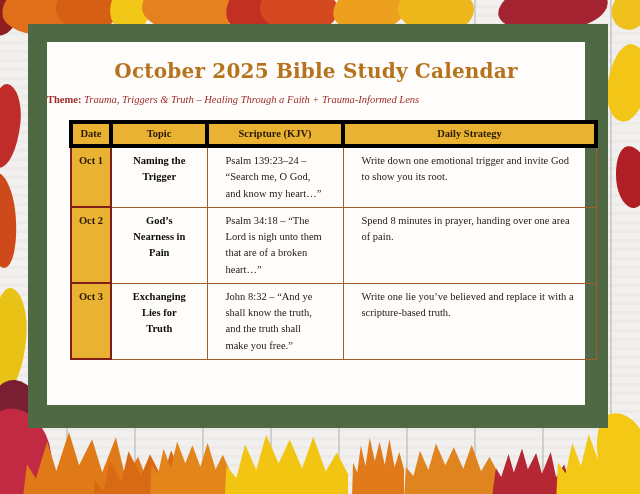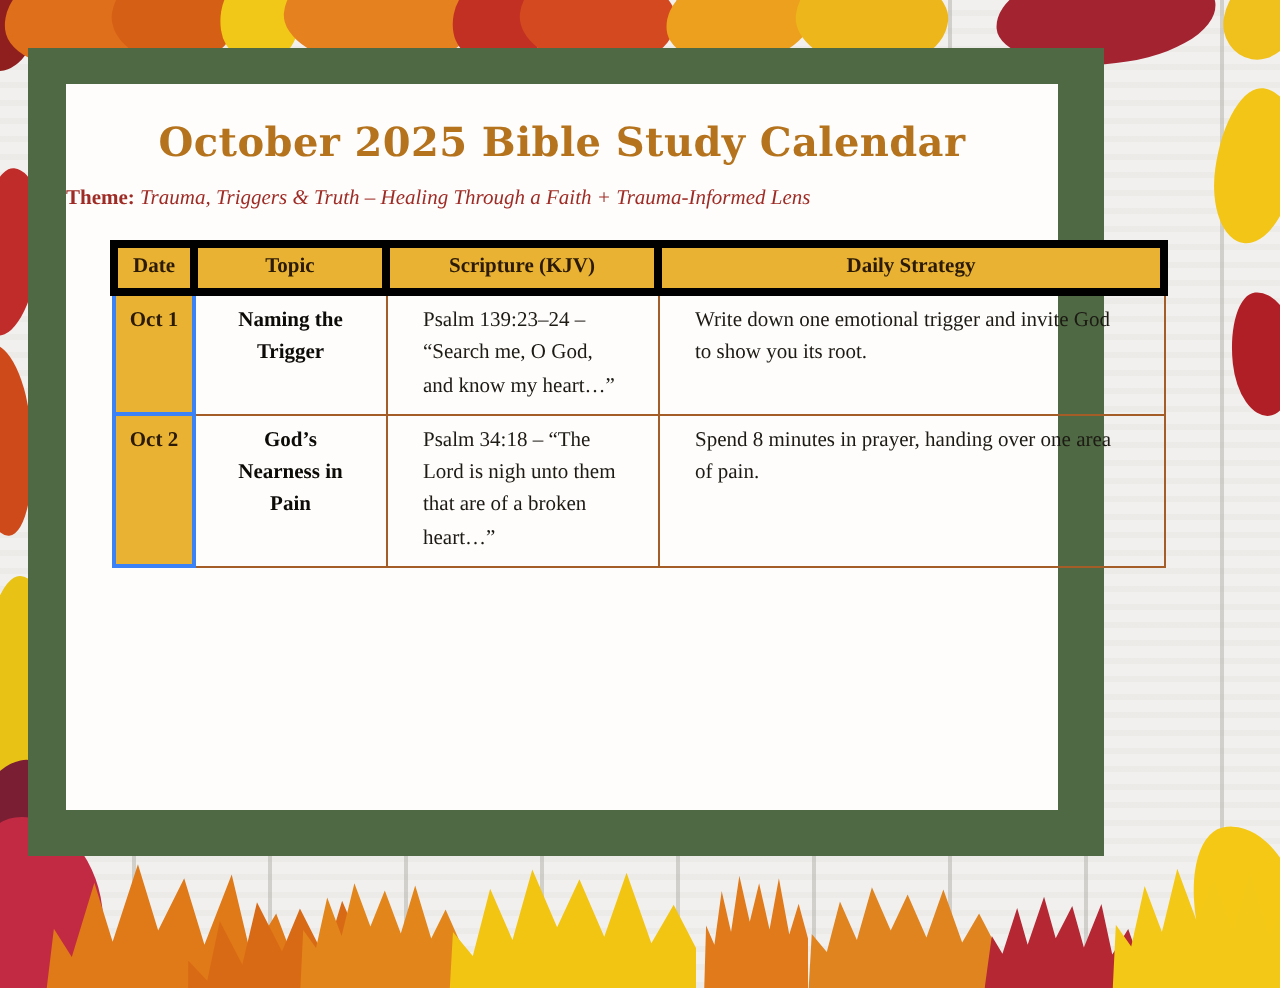--- a/index.html
+++ b/index.html
@@ -44,35 +44,35 @@
   .l19{left:-18px;top:408px;width:70px;height:110px;background:#c22a44;transform:rotate(-7deg);}
   .l20{left:24px;top:428px;width:124px;height:90px;background:#e07917;transform:rotate(4deg);}
   .l21{left:92px;top:446px;width:112px;height:70px;background:#d96a15;transform:rotate(-3deg);}
   .l22{left:150px;top:438px;width:80px;height:60px;background:#e2861c;}
   .l23{left:224px;top:430px;width:124px;height:80px;background:#f2c513;}
   .l24{left:352px;top:434px;width:52px;height:64px;background:#e07a1a;}
   .l25{left:404px;top:440px;width:94px;height:60px;background:#e08420;}
   .l26{left:494px;top:446px;width:76px;height:56px;background:#b52733;transform:rotate(5deg);}
   .l27{left:556px;top:430px;width:96px;height:72px;background:#f4c816;}
   
-  .frame{position:absolute;left:14px;top:24px;width:538px;height:404px;background:#4e6943;}
+  .frame{position:absolute;left:28px;top:24px;width:580px;height:404px;background:#4e6943;}
   .panel{position:absolute;left:19px;top:18px;right:23px;bottom:23px;background:#fefdfb;}
   .title{margin:17px 0 0;text-align:center;font-family:"DejaVu Serif",serif;
     font-weight:bold;font-size:20px;color:#b5731d;letter-spacing:.2px;}
   .theme{margin:11px 0 0;text-align:left;font-size:10.5px;color:#9e2b25;font-style:italic;}
   .theme b{font-style:normal;}
   
   table{border-collapse:collapse;margin:15px 0 0 22px;table-layout:fixed;width:525px;
     font-size:10.5px;color:#1d1a14;}
   col.c-date{width:40px;} col.c-topic{width:96px;} col.c-scr{width:136px;} col.c-str{width:253px;}
   th{background:#e9b233;color:#2b1b06;font-weight:bold;padding:4px 2px 5px;
     border:4px solid #000000;text-align:center;}
   td{vertical-align:top;padding:5px 18px;line-height:1.55;border:1px solid #a55d28;}
   td.date{background:#e9b233;color:#2b1b06;font-weight:bold;text-align:center;
-    border:2px solid #3b82f6;padding:5px 2px;}
+    border:2px solid #7f1d1d;padding:5px 2px;}
   td.topic{font-weight:bold;text-align:center;color:#0d0b08;}
   tr.r1 td{height:38px;} tr.r2 td{height:48px;} tr.r3 td{height:50px;} tr.r4 td{height:46px;}
 </style>
 </head>
 <body>
 
 <div class="canvas">
   <div class="wood"></div>
 
   <div class="leaf l1"></div>
@@ -131,18 +131,24 @@
             <td class="topic">Naming the Trigger</td>
             <td>Psalm 139:23–24 – “Search me, O God, and know my heart…”</td>
             <td>Write down one emotional trigger and invite God to show you its root.</td>
           </tr>
           <tr class="r2">
             <td class="date">Oct 2</td>
             <td class="topic">God’s Nearness in Pain</td>
             <td>Psalm 34:18 – “The Lord is nigh unto them that are of a broken heart…”</td>
             <td>Spend 8 minutes in prayer, handing over one area of pain.</td>
           </tr>
+          <tr class="r3">
+            <td class="date">Oct 3</td>
+            <td class="topic">Exchanging Lies for Truth</td>
+            <td>John 8:32 – “And ye shall know the truth, and the truth shall make you free.”</td>
+            <td>Write one lie you’ve believed and replace it with a scripture-based truth.</td>
+          </tr>
         </tbody>
       </table>
 
     </div>
   </div>
 </div>
 
 </body></html>

